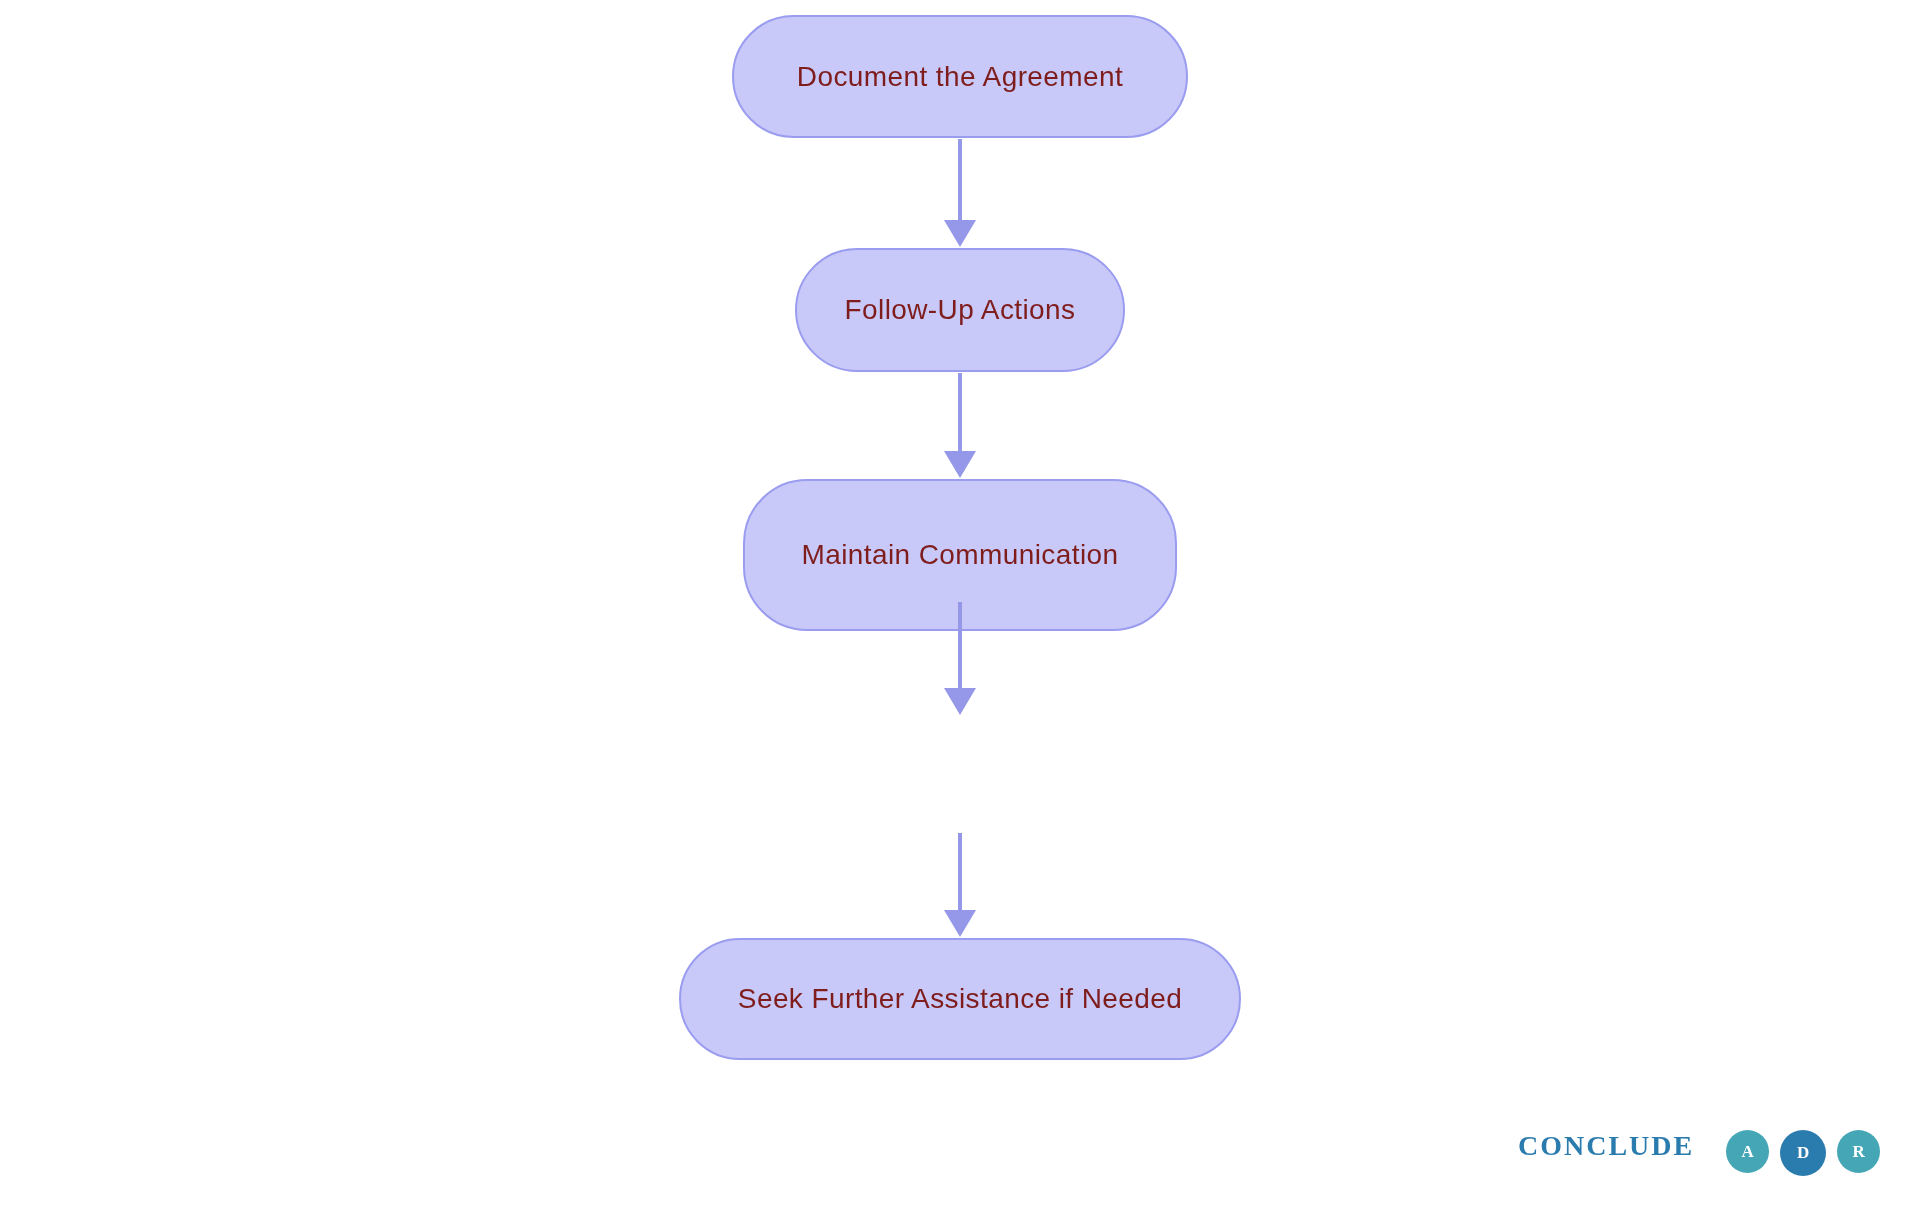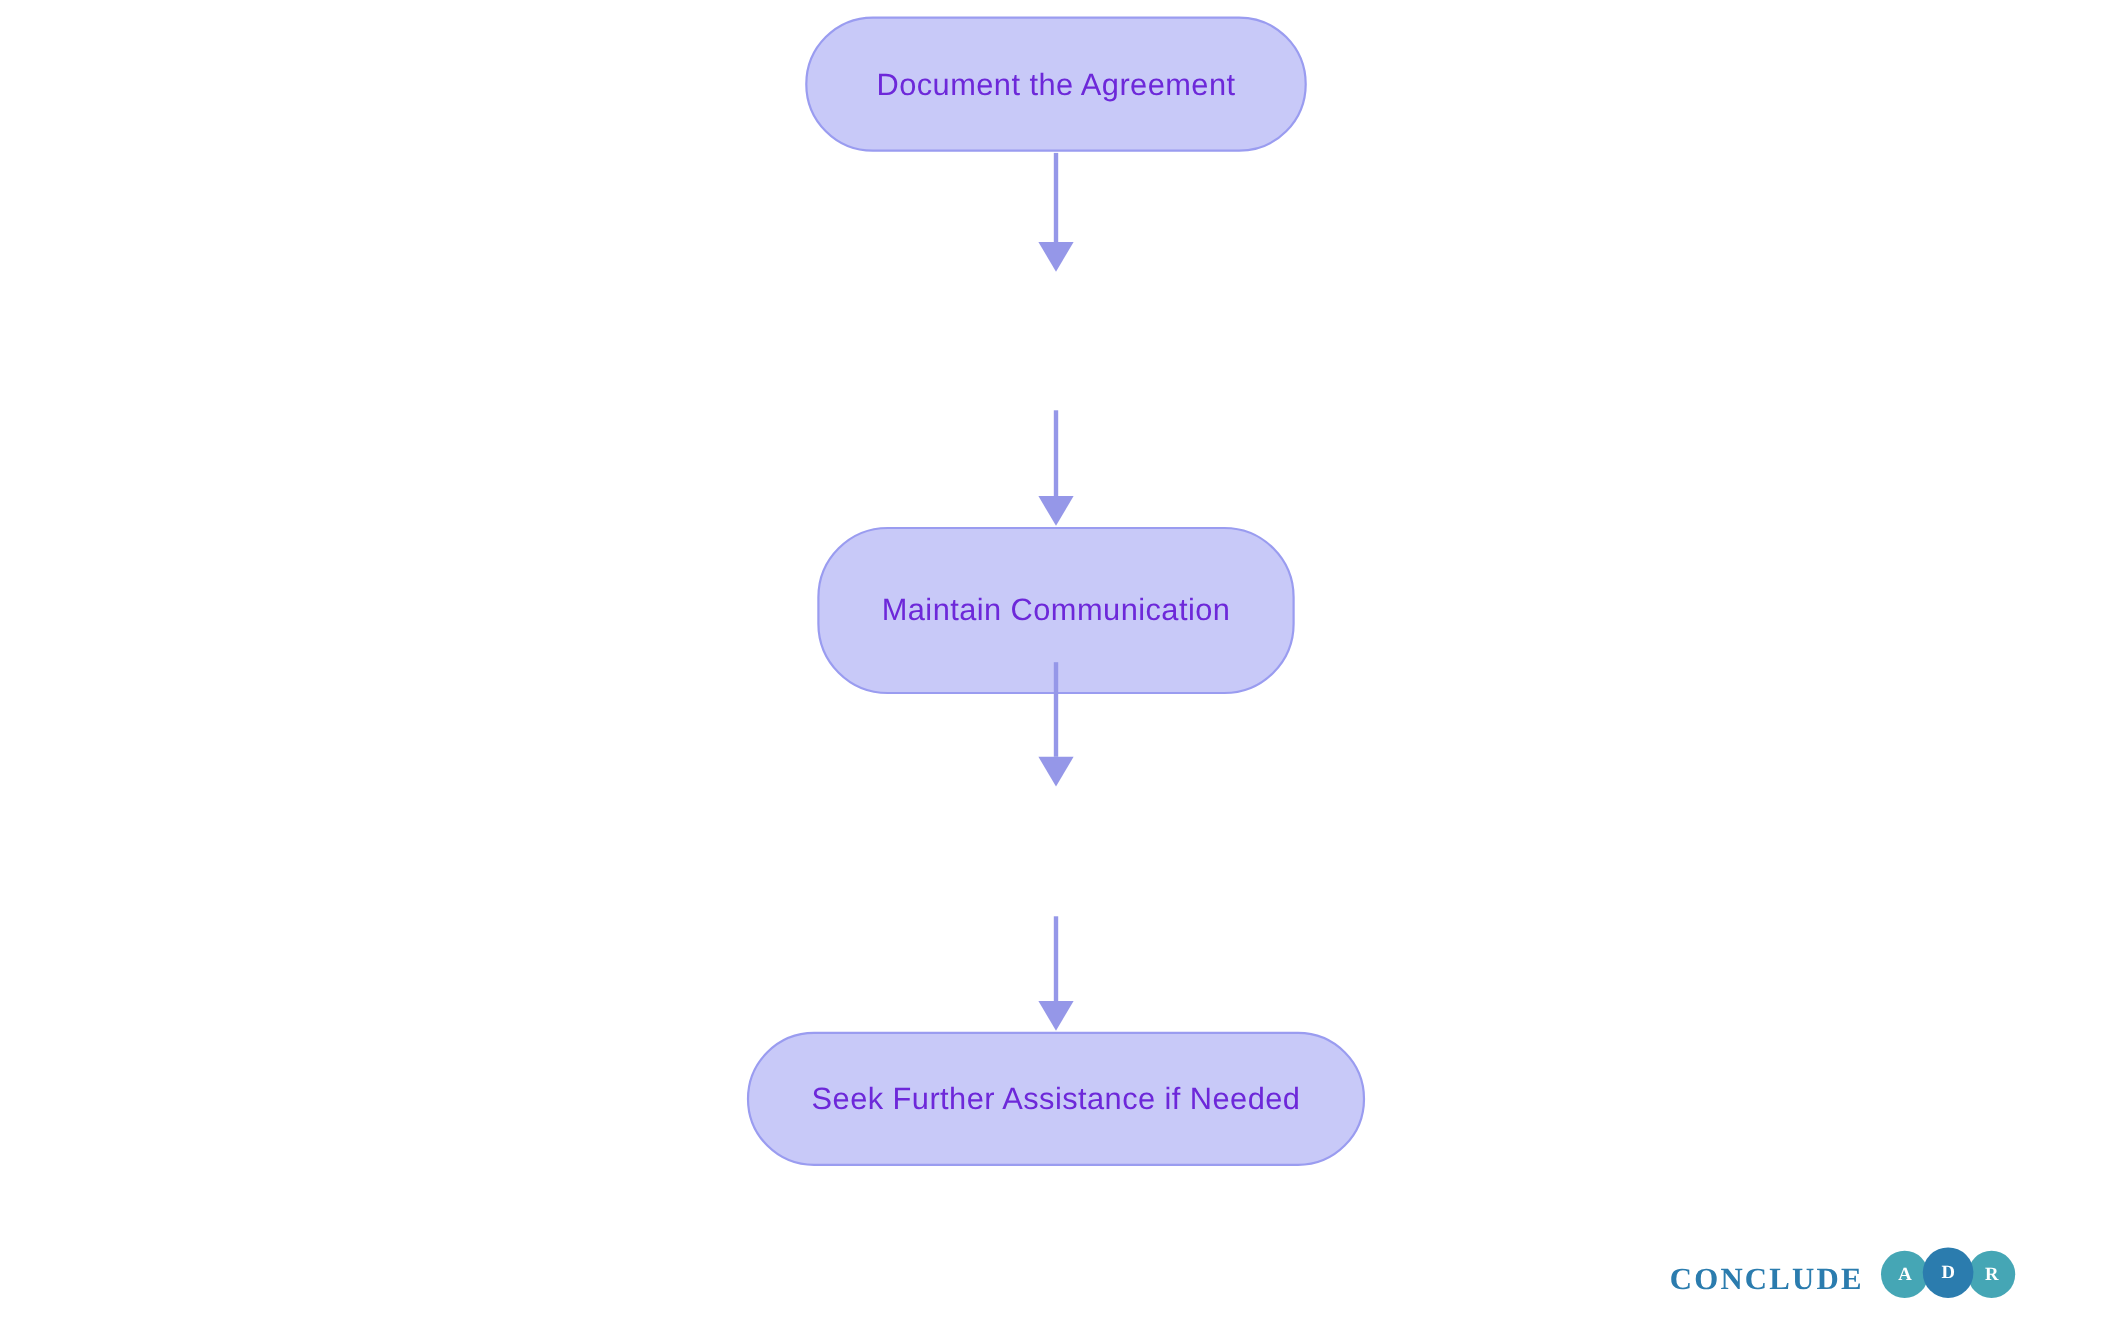--- a/index.html
+++ b/index.html
@@ -20,21 +20,21 @@
   
   .node {
     position: absolute;
     box-sizing: border-box;
     background: #c8c9f8;
     border: 2px solid #9a9cf0;
     border-radius: 64px;
     display: flex;
     align-items: center;
     justify-content: center;
-    color: #6d28d9;
+    color: #7f1d1d;
     font-size: 28px;
     letter-spacing: 0.4px;
     white-space: nowrap;
   }
   
   .arrow {
     position: absolute;
     width: 32px;
     display: flex;
     flex-direction: column;
@@ -52,21 +52,22 @@
     border-right: 16px solid transparent;
     border-top: 27px solid #9597e8;
   }
   
   .logo {
     position: absolute;
     left: 1518px;
     top: 1130px;
     height: 50px;
     display: flex;
-    align-items: flex-end;
+    align-items: flex-start;
+    gap: 16px;
   }
   .logo .wordmark {
     font-family: "Liberation Serif", serif;
     font-weight: bold;
     font-size: 28px;
     letter-spacing: 2px;
     color: #2b7cae;
     margin-right: 16px;
   }
   .badge {
@@ -88,20 +89,23 @@
 </style>
 </head>
 <body>
 
 <div class="canvas">
 
   <div class="node" style="left:732px;  top:15px;  width:456px; height:123px;">
     <span>Document the Agreement</span>
   </div>
 
+  <div class="node" style="left:795px;  top:248px; width:330px; height:124px;">
+    <span>Follow-Up Actions</span>
+  </div>
 
   <div class="node" style="left:743px;  top:479px; width:434px; height:152px;">
     <span>Maintain Communication</span>
   </div>
 
 
   <div class="node" style="left:679px;  top:938px; width:562px; height:122px;text-align:center;">
     <span>Seek Further Assistance if Needed</span>
   </div>
 

